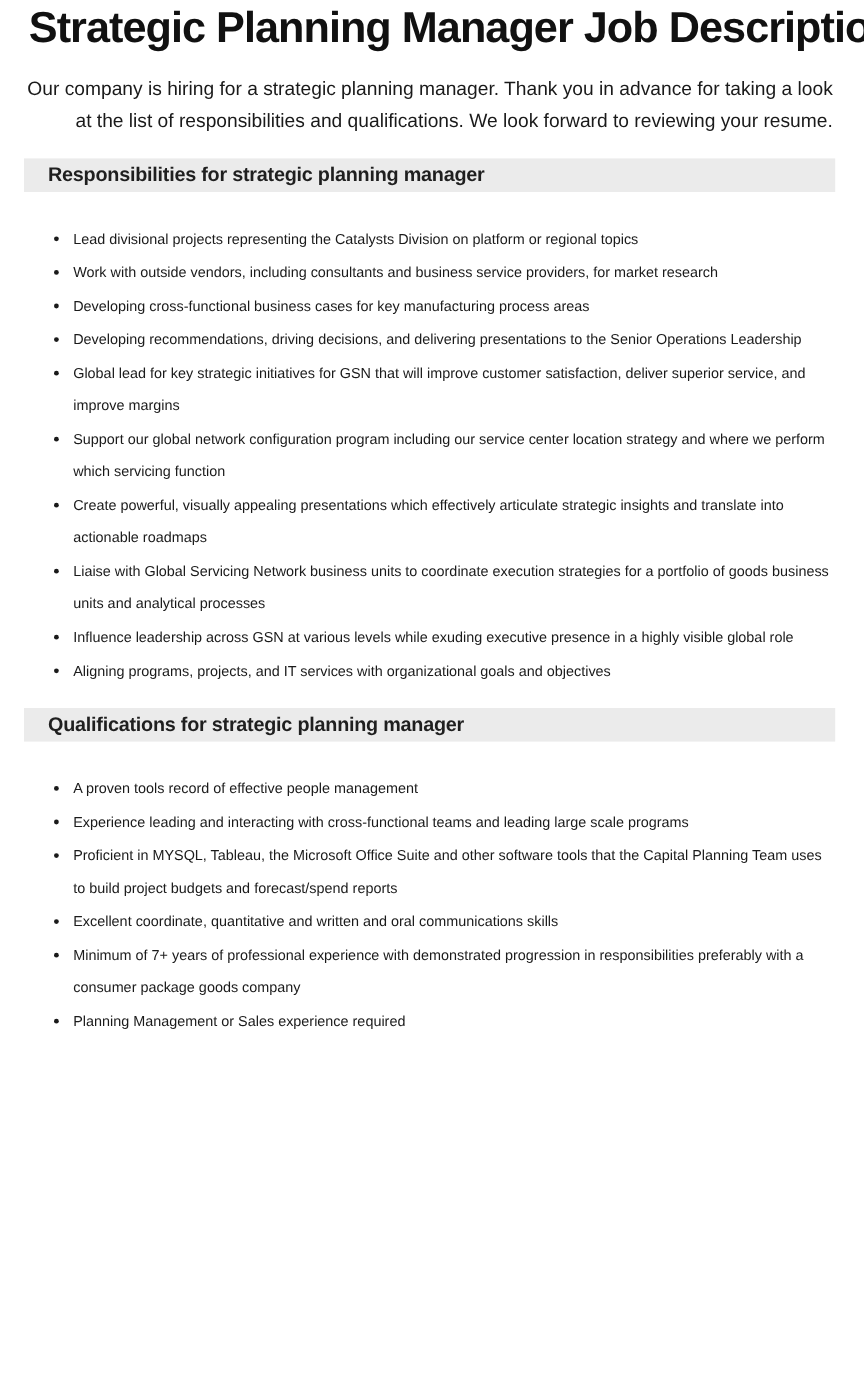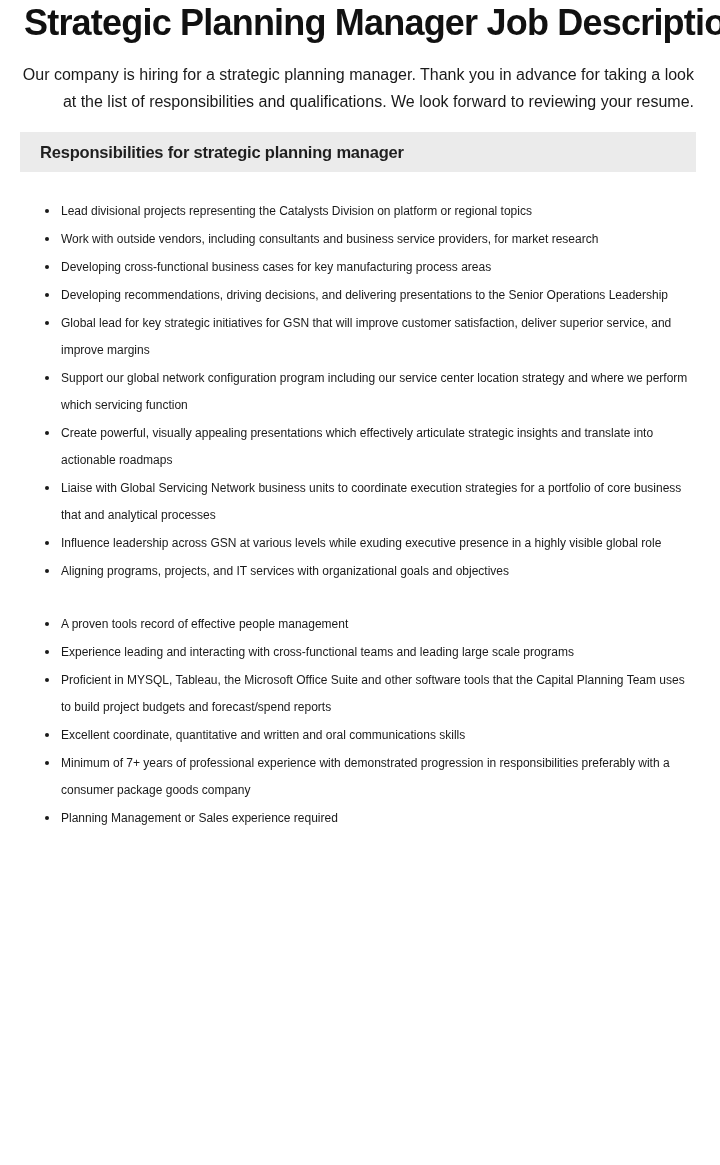--- a/index.html
+++ b/index.html
@@ -30,21 +30,21 @@
   }
   p.intro {
     margin: 21px 26px 0 20px;
     font-size: 16px;
     line-height: 27px;
     color: #1a1a1a;
     text-align: right;
   }
   .section-bar {
     margin: 17px 24px 0 20px;
-    height: 40px;
+    height: 28px;
     background: #ebebeb;
     display: flex;
     align-items: center;
     padding-left: 20px;
   }
   .section-bar .section-heading {
     font-size: 16.5px;
     font-weight: 700;
     color: #1f1f1f;
     letter-spacing: -0.2px;
@@ -79,25 +79,28 @@
   </div>
 
   <ul class="bullet-list">
       <li>Lead divisional projects representing the Catalysts Division on platform or regional topics</li>
       <li>Work with outside vendors, including consultants and business service providers, for market research</li>
       <li>Developing cross-functional business cases for key manufacturing process areas</li>
       <li>Developing recommendations, driving decisions, and delivering presentations to the Senior Operations Leadership</li>
       <li>Global lead for key strategic initiatives for GSN that will improve customer satisfaction, deliver superior service, and improve margins</li>
       <li>Support our global network configuration program including our service center location strategy and where we perform which servicing function</li>
       <li>Create powerful, visually appealing presentations which effectively articulate strategic insights and translate into actionable roadmaps</li>
-      <li>Liaise with Global Servicing Network business units to coordinate execution strategies for a portfolio of core business that and analytical processes</li>
+      <li>Liaise with Global Servicing Network business units to coordinate execution strategies for a portfolio of goods business units and analytical processes</li>
       <li>Influence leadership across GSN at various levels while exuding executive presence in a highly visible global role</li>
       <li>Aligning programs, projects, and IT services with organizational goals and objectives</li>
     </ul>
 
+  <div class="section-bar">
+    <span class="section-heading">Qualifications for strategic planning manager</span>
+  </div>
 
   <ul class="bullet-list">
       <li>A proven tools record of effective people management</li>
       <li>Experience leading and interacting with cross-functional teams and leading large scale programs</li>
       <li>Proficient in MYSQL, Tableau, the Microsoft Office Suite and other software tools that the Capital Planning Team uses to build project budgets and forecast/spend reports</li>
       <li>Excellent coordinate, quantitative and written and oral communications skills</li>
       <li>Minimum of 7+ years of professional experience with demonstrated progression in responsibilities preferably with a consumer package goods company</li>
       <li>Planning Management or Sales experience required</li>
     </ul>
 

